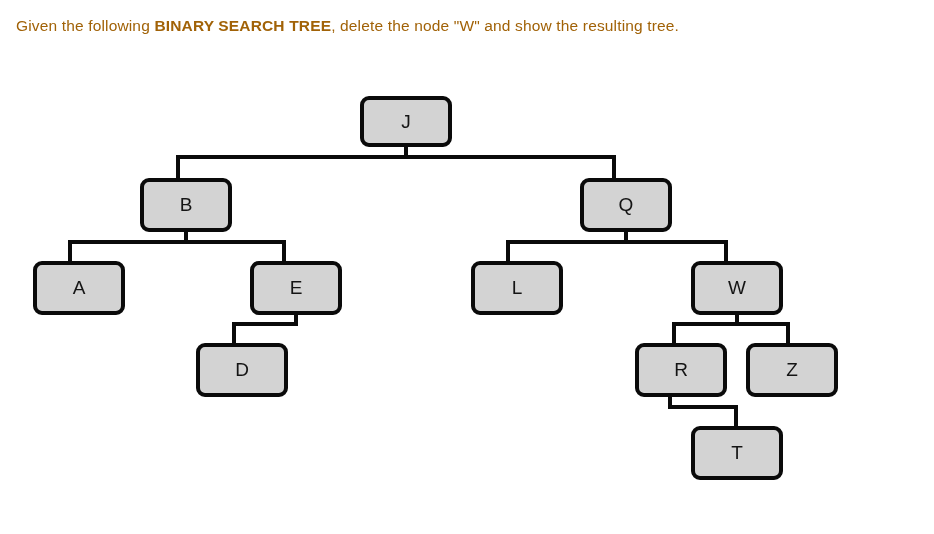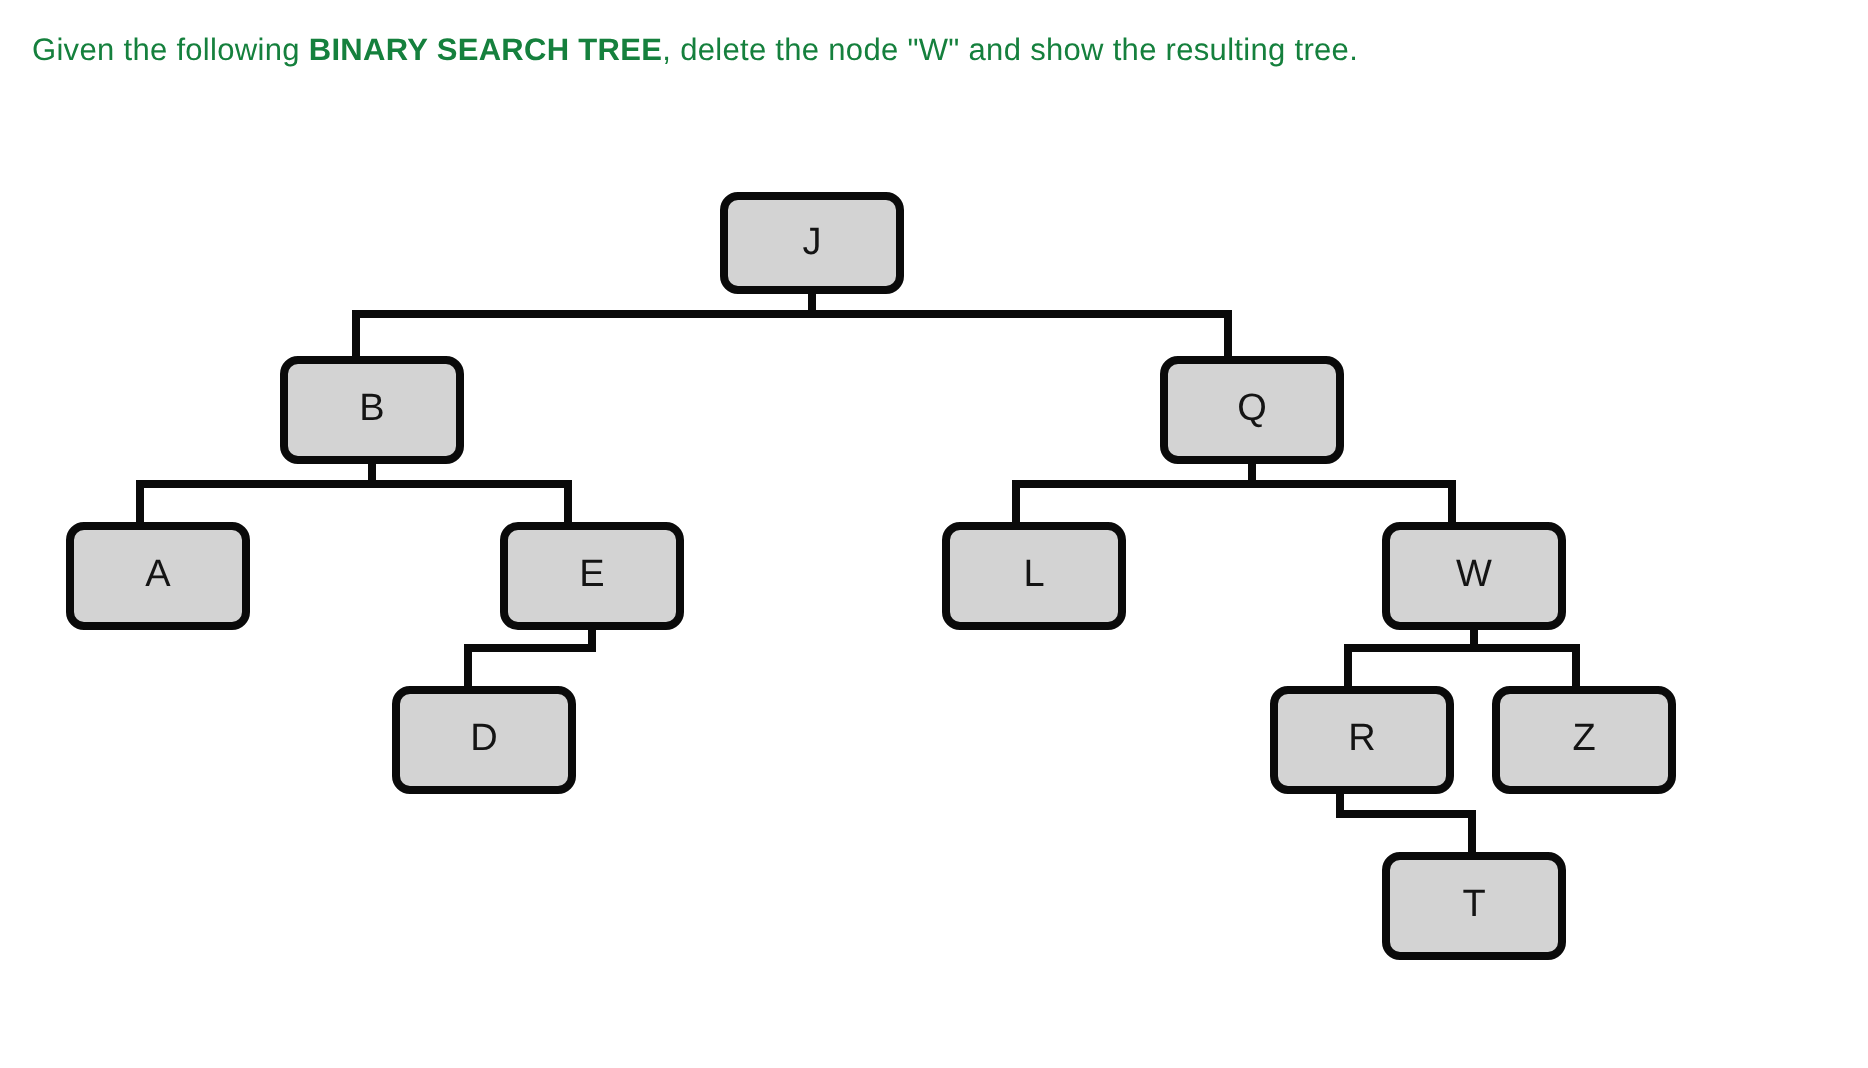--- a/index.html
+++ b/index.html
@@ -14,21 +14,21 @@
     overflow: hidden;
     position: relative;
   }
   #prompt-text {
     position: absolute;
     left: 16px;
     top: 16px;
     width: 900px;
     font-size: 15.5px;
     line-height: 20px;
-    color: #15803d;
+    color: #a16207;
     letter-spacing: 0.01em;
     white-space: nowrap;
   }
   #prompt-text .em {
     font-weight: bold;
   }
   #tree-canvas {
     position: absolute;
     left: 0;
     top: 0;

